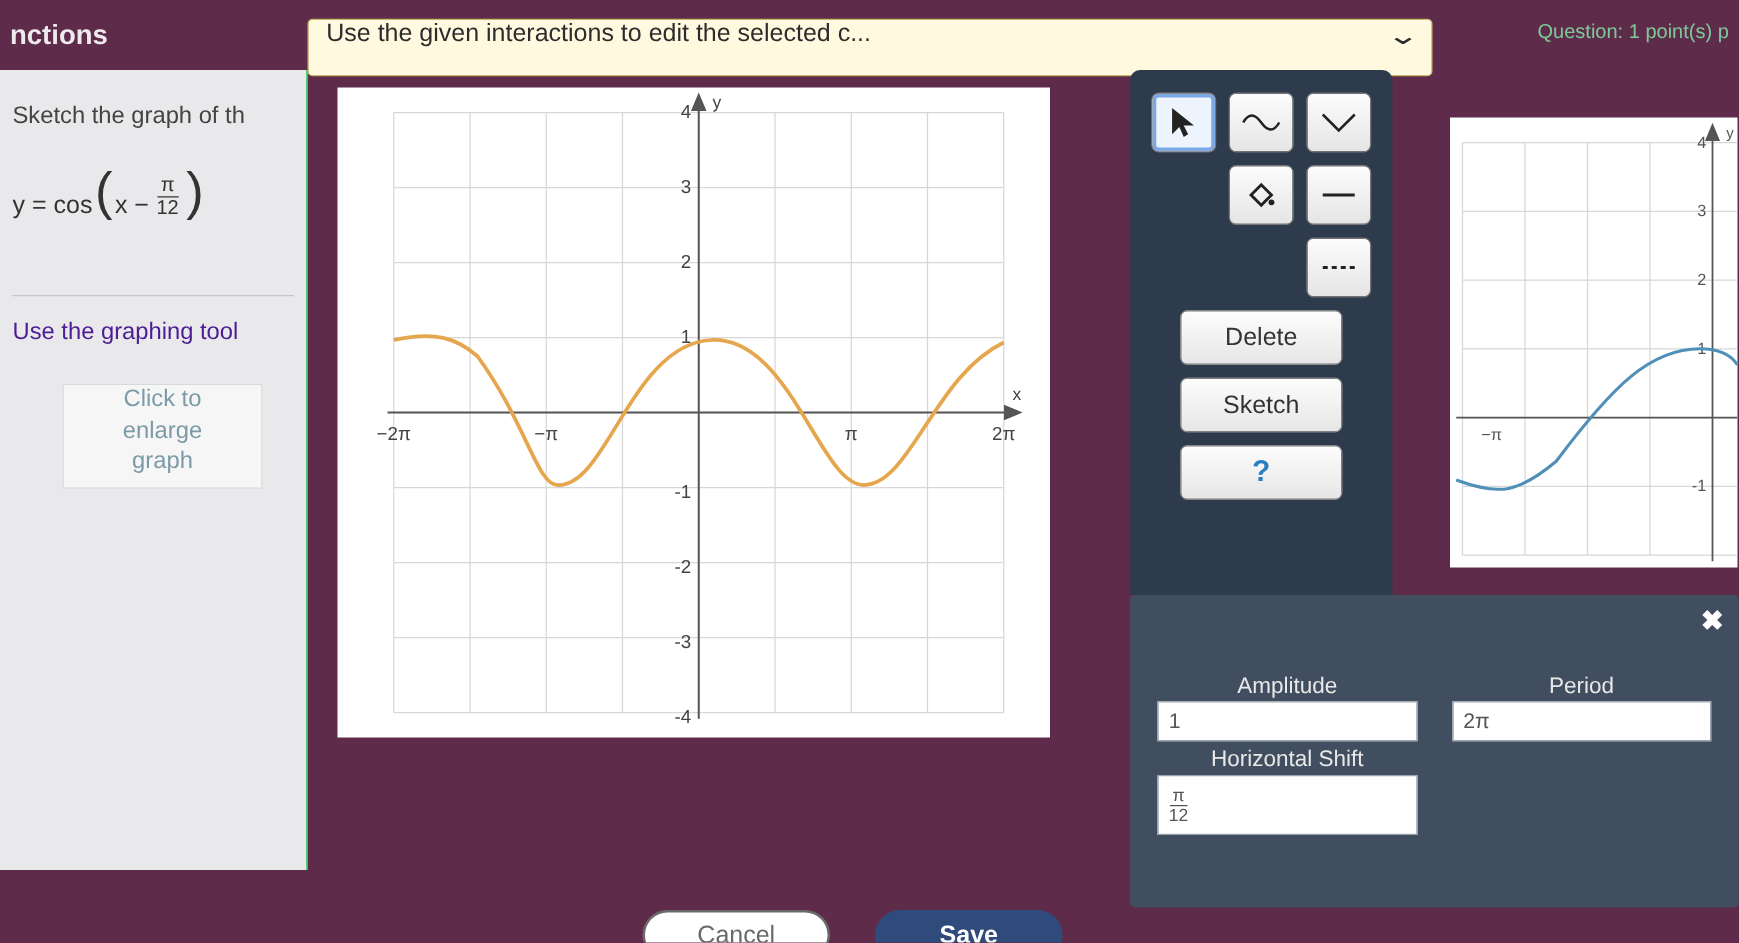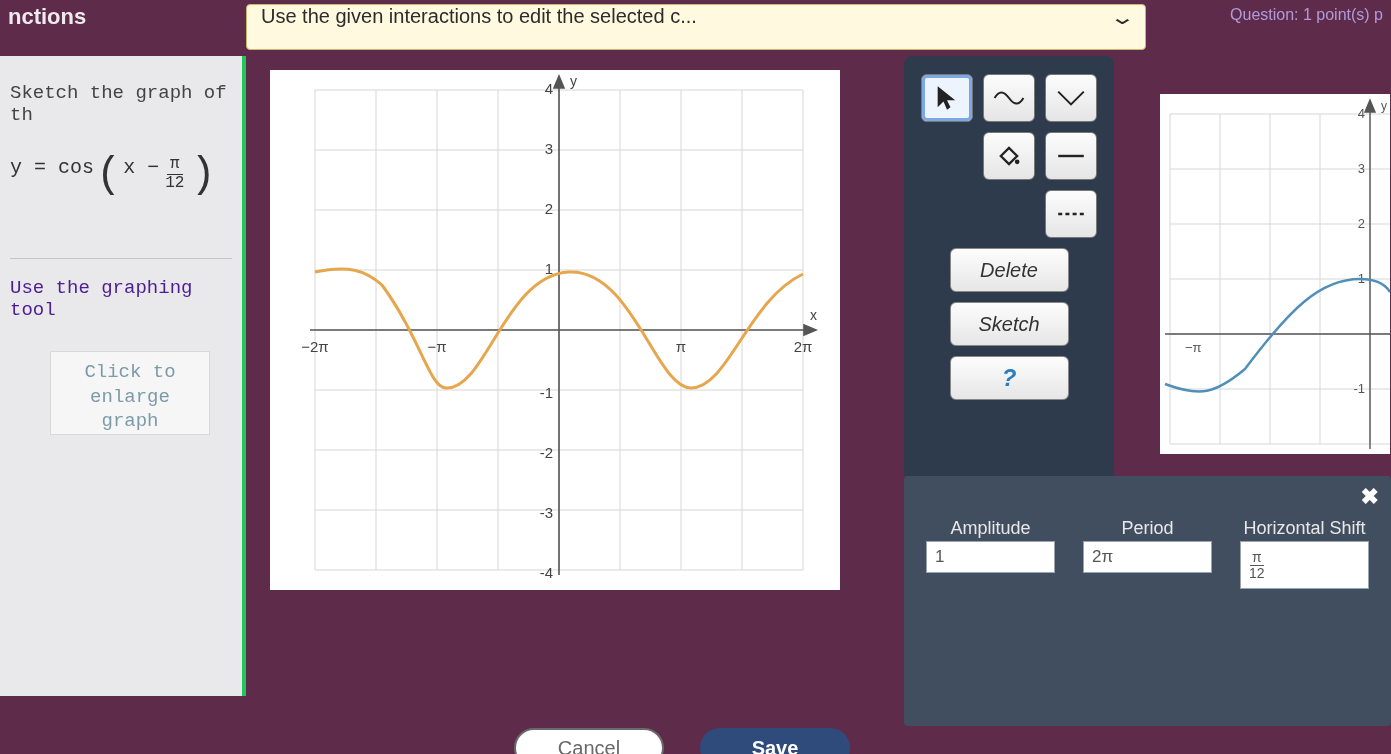--- a/index.html
+++ b/index.html
@@ -6,21 +6,21 @@
   body {
     font-family: Arial, sans-serif;
     background: #5e2b4a;
     width: 1391px;
     height: 754px;
     overflow: hidden;
     position: relative;
   }
   .top-bar {
     position: absolute;
-    top: 4px; left: 0; right: 0;
+    top: 15px; left: 0; right: 0;
     height: 48px;
     background: #5e2b4a;
   }
   .top-truncated {
     position: absolute;
     top: 0; left: 8px;
     color: #fff;
     font-size: 22px;
     font-weight: bold;
     opacity: 0.9;
@@ -44,46 +44,45 @@
     color: #2c2c2c;
   }
   .instr-chevron {
     color: #656565;
     font-size: 22px;
     transform: scaleX(1.6);
   }
   .question-text {
     position: absolute;
     top: 2px; right: 8px;
-    color: #c4b5fd;
+    color: #86efac;
     font-size: 16px;
     opacity: 0.8;
   }
   .left-panel {
     position: absolute;
     top: 56px;
     left: 0;
     width: 246px;
     height: 640px;
     background: #e9e8ea;
     padding: 26px 10px 10px 10px;
-    border-right: 4px solid #22c55e;
-    font-family: Liberation Mono, monospace;
+    border-right: 1px solid #22c55e;
   }
   .left-panel .prompt {
     font-size: 19px;
     color: #444;
     margin-bottom: 30px;
   }
   .equation {
     font-size: 20px;
     color: #333;
     margin-bottom: 60px;
     display: flex;
-    align-items: flex-start;
+    align-items: flex-end;
     gap: 2px;
   }
   .equation .paren {
     font-size: 42px;
     line-height: 1;
     position: relative;
     top: -2px;
   }
   .equation .frac {
     display: inline-flex;
@@ -102,21 +101,21 @@
     font-size: 19px;
     color: #4c1d95;
   }
   .enlarge-box {
     margin-top: 30px;
     width: 160px;
     min-height: 84px;
     background: #f6f6f7;
     border: 1px solid #d9d9d9;
     display: flex;
-    align-items: flex-end;
+    align-items: flex-start;
     justify-content: center;
     text-align: center;
     color: #7c9aa8;
     font-size: 19px;
     line-height: 1.3;
     margin-left: 40px;
   }
   
   .graph-area {
     position: absolute;
@@ -149,33 +148,32 @@
     font-size: 26px;
     color: #222;
     cursor: pointer;
   }
   .tool-btn.selected {
     box-shadow: inset 0 0 0 3px #7aa9e6;
     background: #eef4fd;
   }
   .tool-btn svg { width: 32px; height: 28px; }
   .action-btn {
-    width: 119px;
+    width: 130px;
     height: 44px;
     margin: 10px auto 0 auto;
     background: linear-gradient(#fdfdfd,#e6e6e6);
     border: 1px solid #888;
     border-radius: 6px;
     display: flex;
     align-items: center;
     justify-content: center;
     font-size: 20px;
     color: #333;
     cursor: pointer;
-    font-style: italic;
   }
   .action-btn.help { color: #2a7fbf; font-weight: bold; font-size: 24px; }
   
   .prop-panel {
     position: absolute;
     top: 476px;
     left: 904px;
     width: 487px;
     height: 250px;
     background: #414e5f;
@@ -186,23 +184,23 @@
   .prop-close {
     position: absolute;
     top: 8px; right: 12px;
     color: #fff;
     font-size: 22px;
     cursor: pointer;
     font-weight: bold;
   }
   .prop-grid {
     display: grid;
-    grid-template-columns: 1fr 1fr 1fr;
+    grid-template-columns: 1fr 1fr;
     gap: 4px 28px;
-    margin-top: 32px;
+    margin-top: 52px;
   }
   .prop-label {
     text-align: center;
     font-size: 18px;
     color: #e8e8e8;
     margin-bottom: 2px;
   }
   .prop-input {
     width: 100%;
     height: 32px;

